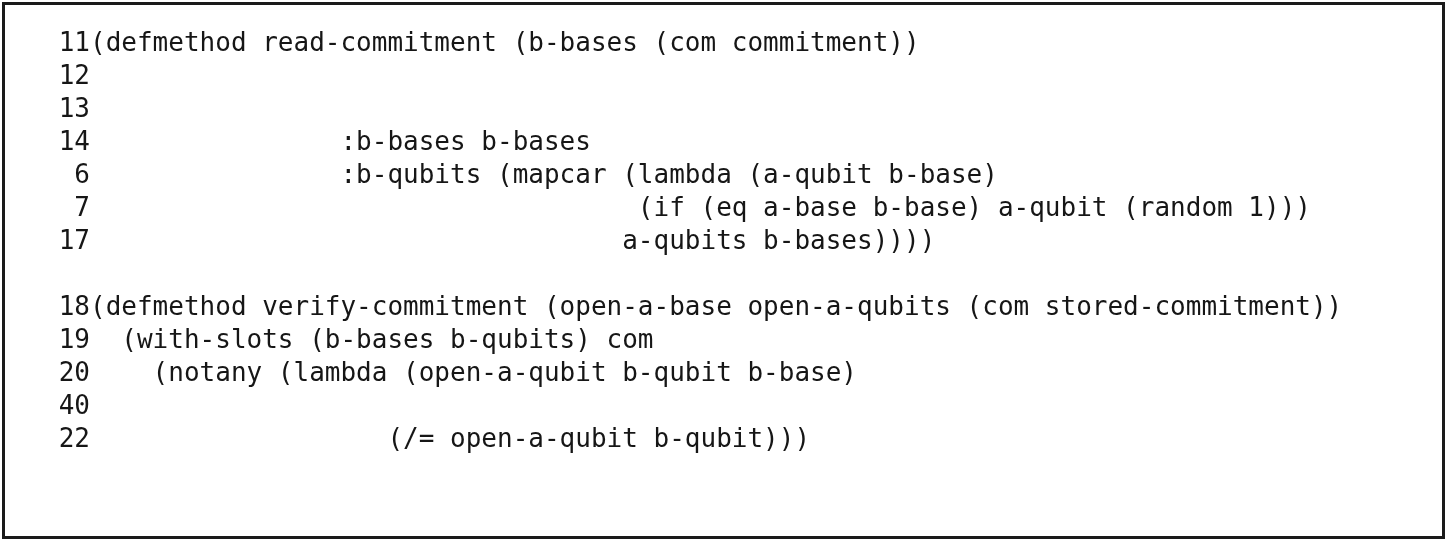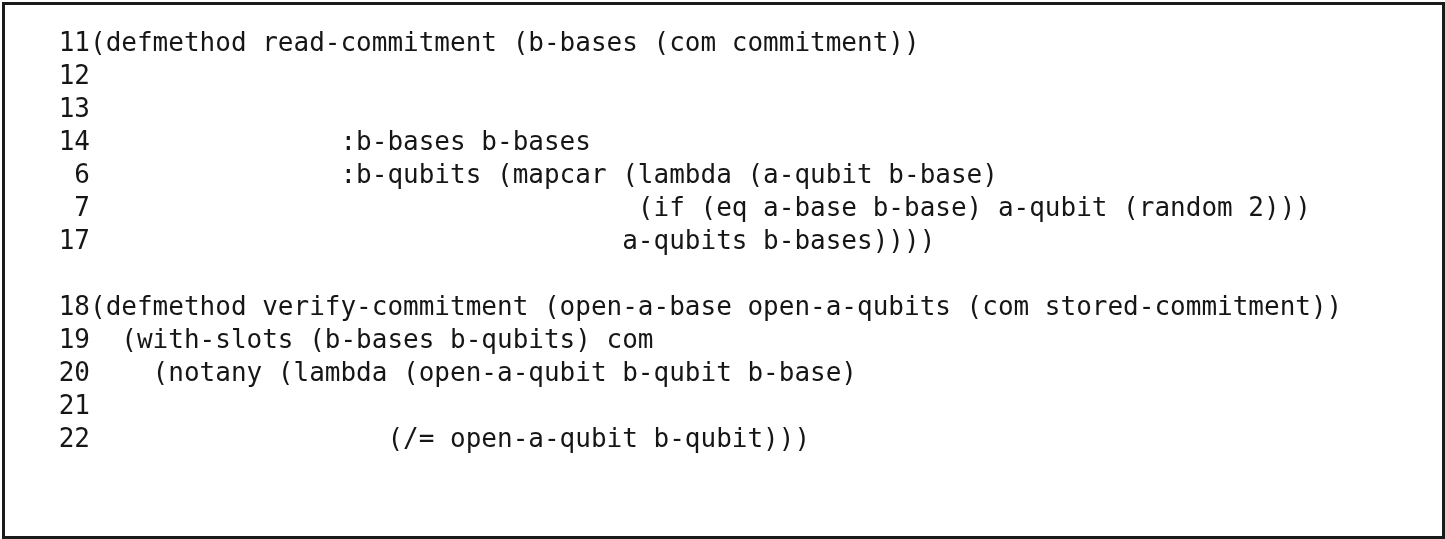--- a/index.html
+++ b/index.html
@@ -64,21 +64,21 @@
     <div class="code-line">
       <span class="ln">14</span>
       <span class="lc">                :b-bases b-bases</span>
     </div>
     <div class="code-line">
       <span class="ln">6</span>
       <span class="lc">                :b-qubits (mapcar (lambda (a-qubit b-base)</span>
     </div>
     <div class="code-line">
       <span class="ln">7</span>
-      <span class="lc">                                   (if (eq a-base b-base) a-qubit (random 2)))</span>
+      <span class="lc">                                   (if (eq a-base b-base) a-qubit (random 1)))</span>
     </div>
     <div class="code-line">
       <span class="ln">17</span>
       <span class="lc">                                  a-qubits b-bases))))</span>
     </div>
     <div class="code-line">
       <span class="ln"></span>
       <span class="lc"></span>
     </div>
     <div class="code-line">
@@ -87,21 +87,21 @@
     </div>
     <div class="code-line">
       <span class="ln">19</span>
       <span class="lc">  (with-slots (b-bases b-qubits) com</span>
     </div>
     <div class="code-line">
       <span class="ln">20</span>
       <span class="lc">    (notany (lambda (open-a-qubit b-qubit b-base)</span>
     </div>
     <div class="code-line">
-      <span class="ln">21</span>
+      <span class="ln">40</span>
     </div>
     <div class="code-line">
       <span class="ln">22</span>
       <span class="lc">                   (/= open-a-qubit b-qubit)))</span>
     </div>
 
   </div>
 </div>
 
 </body></html>

